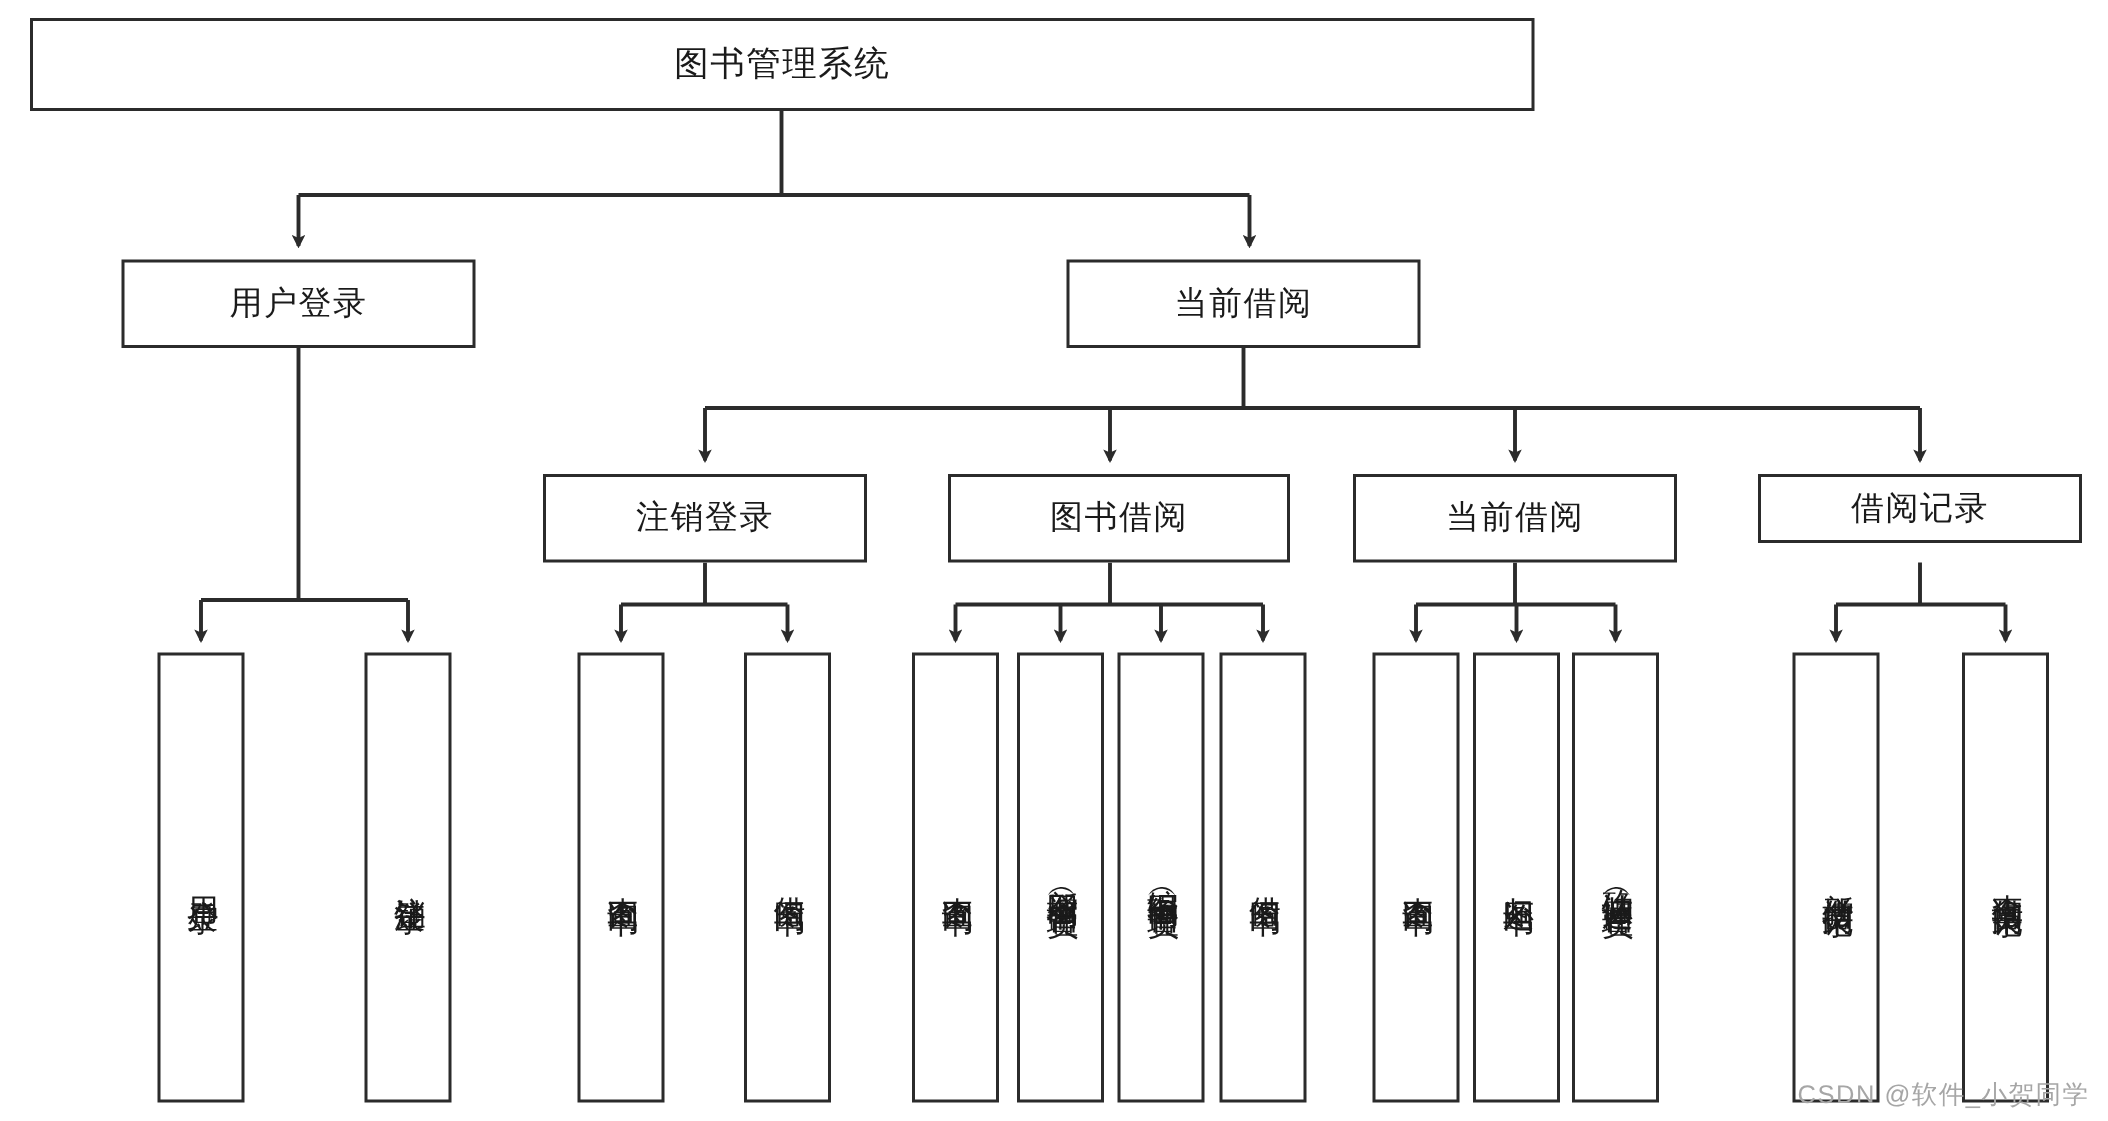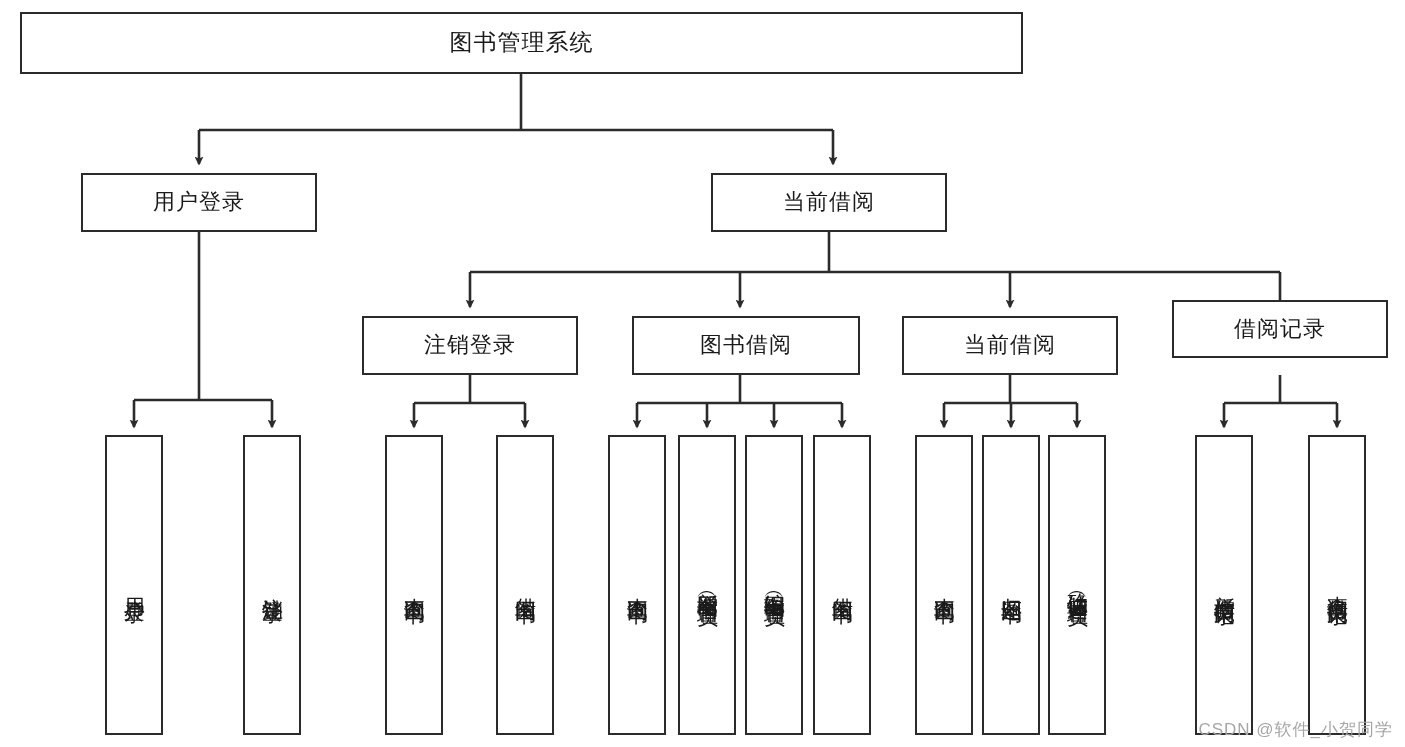--- a/index.html
+++ b/index.html
@@ -137,21 +137,21 @@
 
   <div class="node node-h" style="left:362px; top:316px; width:216px; height:59px;">
     <span class="node-label">注销登录</span>
   </div>
   <div class="node node-h" style="left:632px; top:316px; width:228px; height:59px;">
     <span class="node-label">图书借阅</span>
   </div>
   <div class="node node-h" style="left:902px; top:316px; width:216px; height:59px;">
     <span class="node-label">当前借阅</span>
   </div>
-  <div class="node node-h" style="left:1172px; top:300px; width:216px; height:58px;">
+  <div class="node node-h" style="left:1172px; top:316px; width:216px; height:46px;">
     <span class="node-label">借阅记录</span>
   </div>
 
   <div class="node node-v" style="left:105px; top:435px; width:58px; height:300px;">
     <span class="node-label">用户登录</span>
   </div>
   <div class="node node-v" style="left:243px; top:435px; width:58px; height:300px;">
     <span class="node-label">注销登录</span>
   </div>
 

